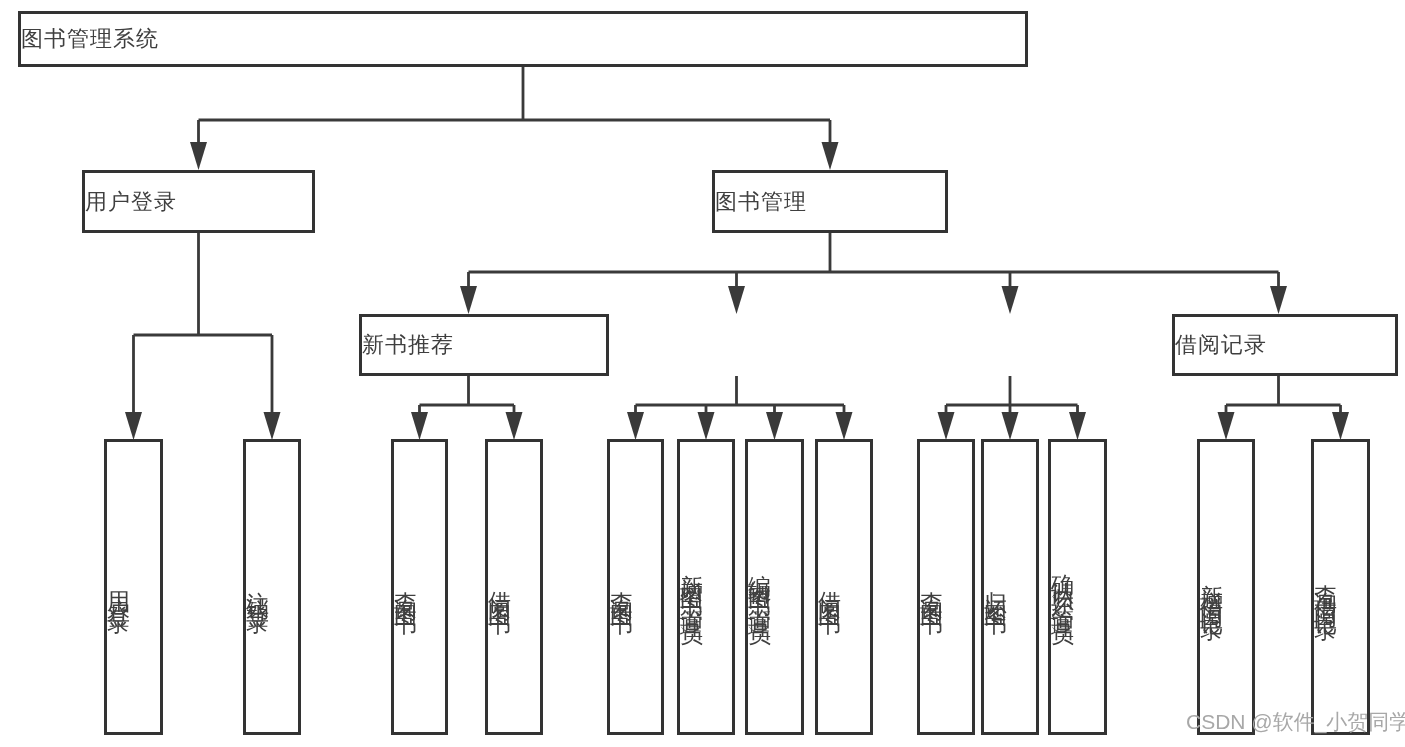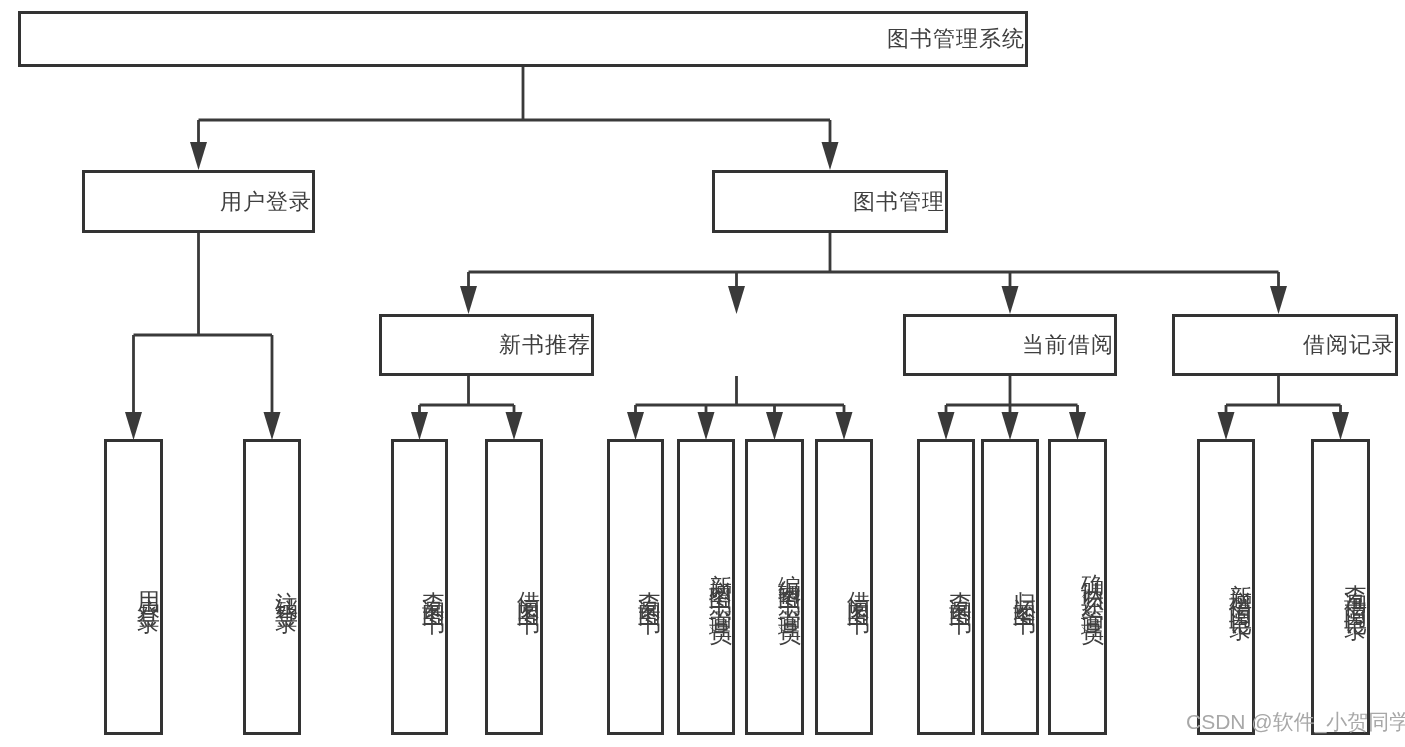--- a/index.html
+++ b/index.html
@@ -17,21 +17,21 @@
     overflow:hidden;
   }
   .stage{position:relative;width:1405px;height:747px;}
   .connectors{position:absolute;left:0;top:0;width:1405px;height:747px;}
   .cline{fill:none;stroke:var(--line);stroke-width:2.8;}
   .ahead{fill:var(--line);stroke:none;}
   .box{
     position:absolute;box-sizing:border-box;
     border:3px solid var(--box_border);
     background:#ffffff;
-    display:flex;align-items:center;justify-content:flex-end;
+    display:flex;align-items:center;justify-content:flex-start;
     color:var(--text);
   }
   .hlabel{font-size:22px;letter-spacing:1px;white-space:nowrap;}
   .leaf{font-size:23px;}
   .vlabel{
     writing-mode:vertical-rl;
     line-height:1;
     letter-spacing:7px;
     white-space:nowrap;
   }
@@ -94,25 +94,22 @@
     <span class="hlabel">图书管理系统</span>
   </div>
 
   <div class="box" style="left:82px;top:170px;width:233px;height:63px">
     <span class="hlabel">用户登录</span>
   </div>
   <div class="box" style="left:712px;top:170px;width:236px;height:63px">
     <span class="hlabel">图书管理</span>
   </div>
 
-  <div class="box" style="left:379px;top:314px;width:215px;height:62px">
+  <div class="box" style="left:359px;top:314px;width:250px;height:62px">
     <span class="hlabel">新书推荐</span>
-  </div>
-  <div class="box" style="left:903px;top:314px;width:214px;height:62px">
-    <span class="hlabel">当前借阅</span>
   </div>
   <div class="box" style="left:1172px;top:314px;width:226px;height:62px">
     <span class="hlabel">借阅记录</span>
   </div>
 
   <div class="box leaf" style="left:104px;top:439px;width:59px;height:296px">
     <span class="vlabel">用户登录</span>
   </div>
   <div class="box leaf" style="left:243px;top:439px;width:58px;height:296px">
     <span class="vlabel">注销登录</span>

